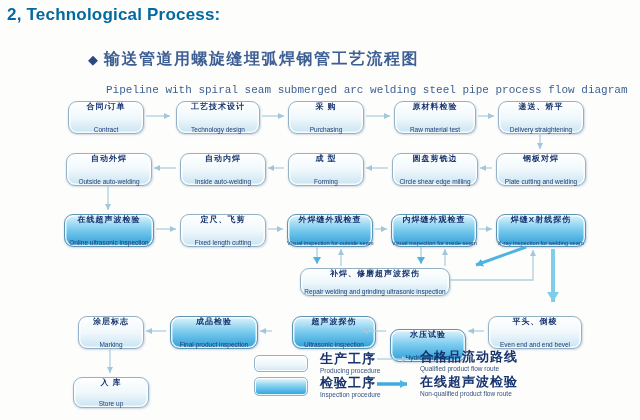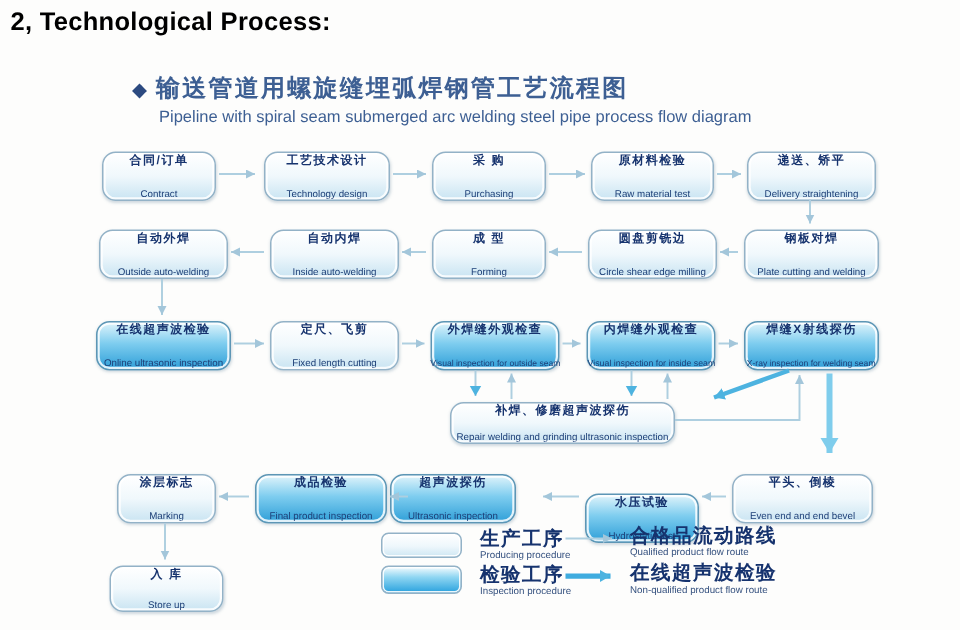--- a/index.html
+++ b/index.html
@@ -1,21 +1,21 @@
 <!DOCTYPE html>
 <html><head>
 <meta charset="utf-8">
 <style>
   html,body{margin:0;padding:0;background:#ffffff;}
   #stage{position:relative;width:640px;height:420px;background:#fdfdfc;overflow:hidden;
          font-family:"Liberation Sans","DejaVu Sans",sans-serif;}
-  .page-title{position:absolute;left:7px;top:5px;font-size:17px;font-weight:bold;color:#000000;letter-spacing:0.2px;}
+  .page-title{position:absolute;left:7px;top:5px;font-size:17px;font-weight:bold;color:#0369a1;letter-spacing:0.2px;}
   .dg-title{position:absolute;left:88px;top:49px;font-size:16px;font-weight:600;color:#3d5f93;letter-spacing:1.5px;white-space:nowrap;}
   .dg-title .bullet{color:#2c4a80;font-size:13px;margin-right:6px;letter-spacing:0;}
-  .dg-sub{position:absolute;left:106px;top:72px;font-family:Liberation Sans, sans-serif;
+  .dg-sub{position:absolute;left:106px;top:84px;font-family:Liberation Mono, monospace;
           font-size:11px;color:#3d5f93;white-space:nowrap;}
   .node{position:absolute;border-radius:9px;border:1px solid #93b2c7;
         background:linear-gradient(180deg,#ffffff 0%,#f0f8fc 50%,#c9e4f2 100%);
         box-shadow:inset 0 0 0 1.5px rgba(255,255,255,.85),0.5px 1px 2px rgba(120,150,170,.35);
         display:flex;flex-direction:column;align-items:center;justify-content:space-between;text-align:center;line-height:1.15;}
   .node.inspection{background:linear-gradient(180deg,#e0f4fb 0%,#7ecdef 45%,#2f9fd8 100%);border-color:#5d96b5;}
   .node .zh{font-size:8px;font-weight:bold;color:#16336e;letter-spacing:1px;white-space:nowrap;}
   .node .en{font-size:6.5px;color:#1d3f77;white-space:nowrap;}
   svg.overlay{position:absolute;left:0;top:0;pointer-events:none;}
   .legend-sample{position:absolute;border-radius:5px;border:1px solid #93b2c7;
@@ -120,21 +120,21 @@
   </div>
 
   <div class="node" style="left:300px;top:268px;width:148px;height:26px">
     <div class="zh">补焊、修磨超声波探伤</div>
     <div class="en">Repair welding and grinding ultrasonic inspection</div>
   </div>
   <div class="node inspection" style="left:170px;top:316px;width:86px;height:31px">
     <div class="zh">成品检验</div>
     <div class="en">Final product inspection</div>
   </div>
-  <div class="node inspection" style="left:260px;top:316px;width:82px;height:31px">
+  <div class="node inspection" style="left:292px;top:316px;width:82px;height:31px">
     <div class="zh">超声波探伤</div>
     <div class="en">Ultrasonic inspection</div>
   </div>
   <div class="node inspection" style="left:390px;top:329px;width:74px;height:31px">
     <div class="zh">水压试验</div>
     <div class="en">Hydrostatic test</div>
   </div>
   <div class="node" style="left:488px;top:316px;width:92px;height:31px">
     <div class="zh">平头、倒棱</div>
     <div class="en">Even end and end bevel</div>

